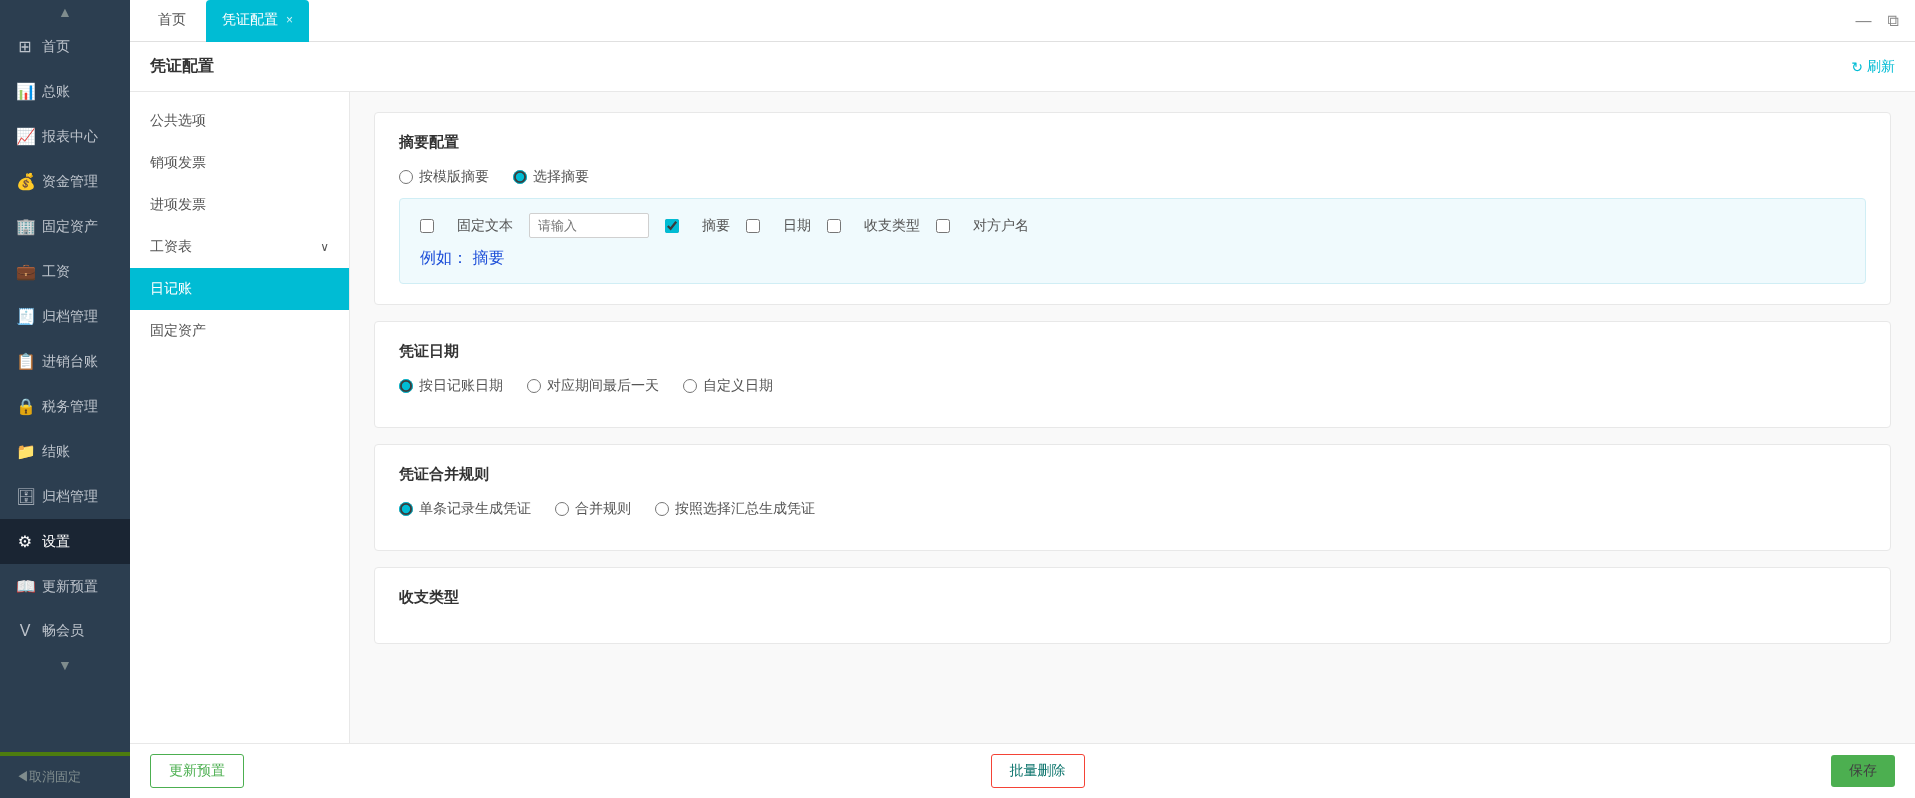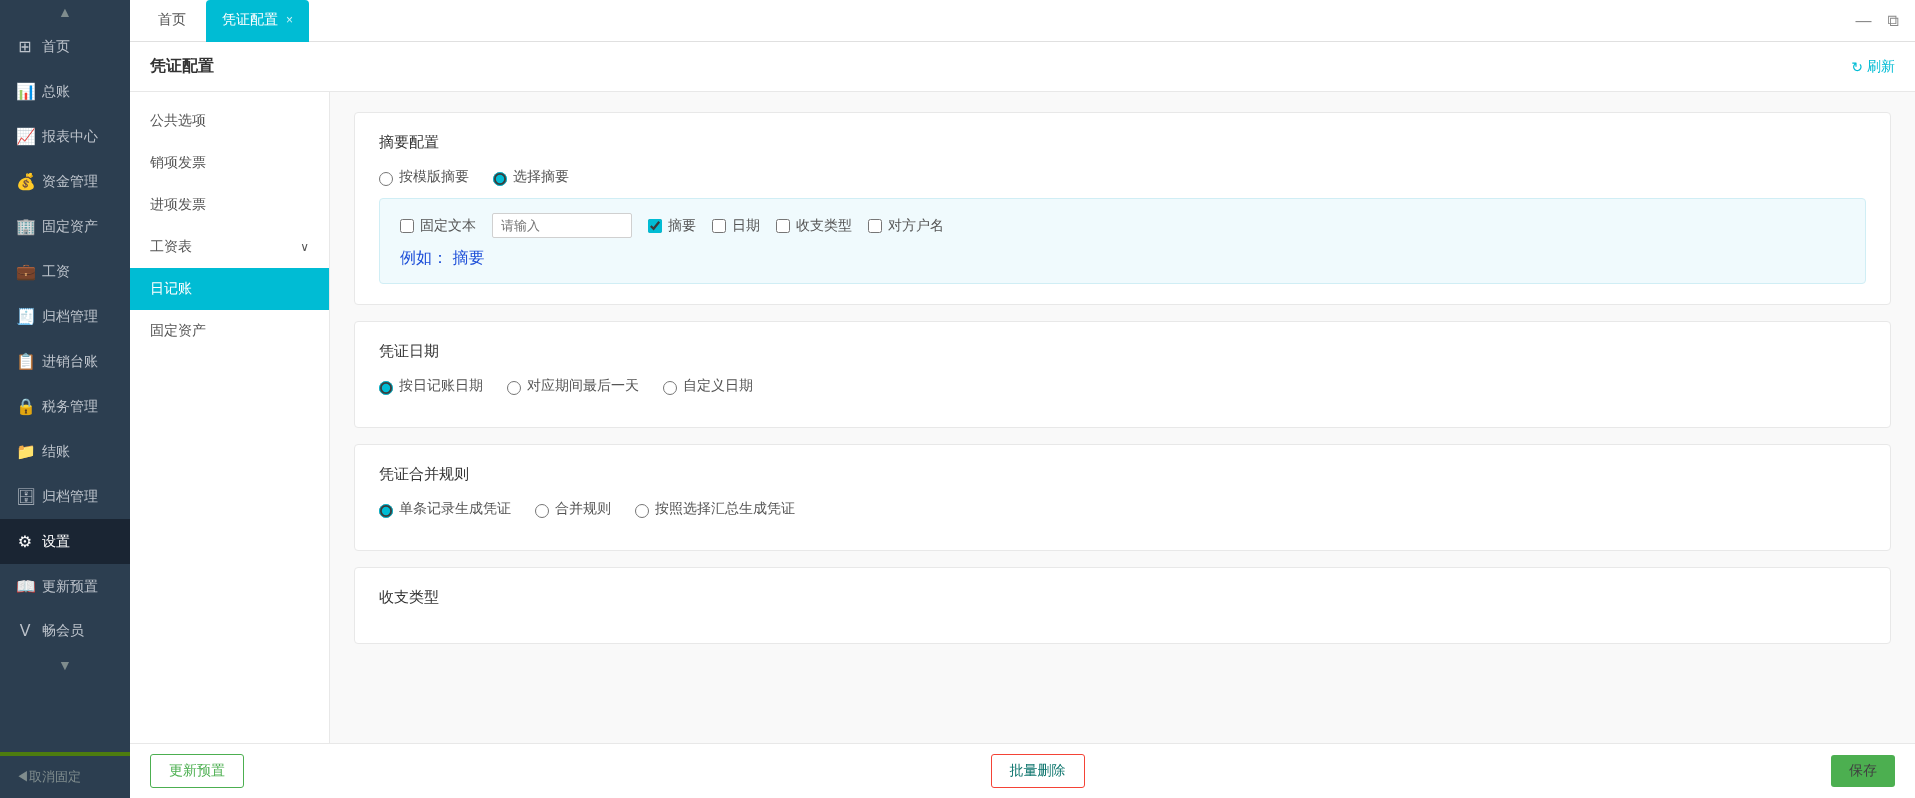--- a/index.html
+++ b/index.html
@@ -127,21 +127,21 @@
 
     
     .content-body {
       display: flex;
       flex: 1;
       overflow: hidden;
     }
 
     
     .left-nav {
-      width: 200px;
+      width: 220px;
       background: #fff;
       border-right: 1px solid #e8e8e8;
       padding: 8px 0;
       flex-shrink: 0;
       overflow-y: auto;
     }
     .left-nav-item {
       padding: 12px 20px;
       cursor: pointer;
       color: #555;
@@ -168,35 +168,35 @@
     
     .section {
       background: #fff;
       border: 1px solid #e8e8e8;
       border-radius: 4px;
       margin-bottom: 16px;
       padding: 20px 24px;
     }
     .section-title {
       font-size: 15px;
-      font-weight: normal;
+      font-weight: bold;
       color: #333;
       margin-bottom: 16px;
     }
 
     
     .radio-group {
       display: flex;
       align-items: center;
       gap: 24px;
       margin-bottom: 12px;
     }
     .radio-label {
       display: flex;
-      align-items: flex-end;
+      align-items: center;
       gap: 6px;
       cursor: pointer;
       color: #555;
     }
     .radio-label input[type="radio"] {
       accent-color: #00bcd4;
       width: 14px;
       height: 14px;
     }
 
@@ -210,36 +210,36 @@
     }
     .checkbox-row {
       display: flex;
       align-items: center;
       gap: 16px;
       flex-wrap: wrap;
     }
     .checkbox-label {
       display: flex;
       align-items: center;
-      gap: 6px;
+      gap: 23px;
       cursor: pointer;
       color: #555;
     }
     .checkbox-label input[type="checkbox"] {
       accent-color: #00bcd4;
       width: 14px;
       height: 14px;
     }
     .text-input {
       border: 1px solid #d0d0d0;
       border-radius: 2px;
       padding: 4px 8px;
       font-size: 13px;
       color: #999;
-      width: 140px;
+      width: 120px;
       outline: none;
     }
     .summary-example {
       margin-top: 10px;
       color: #1d4ed8;
       font-size: 16px;
     }
 
     
     .bottom-bar {

